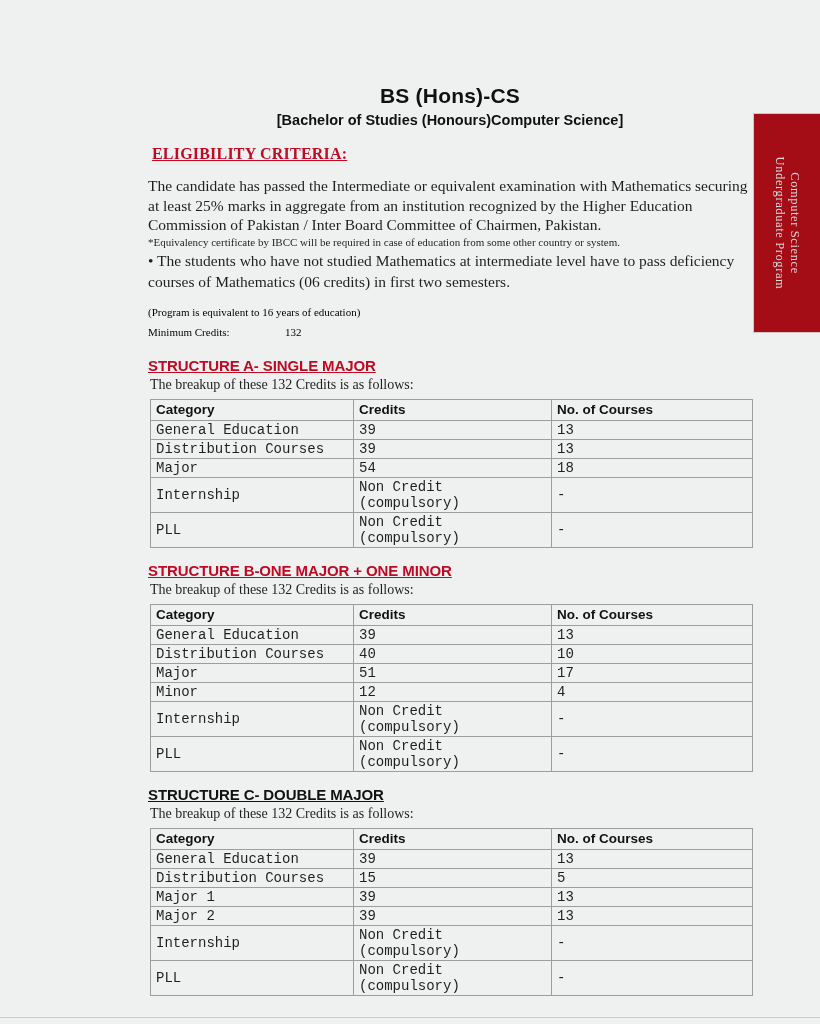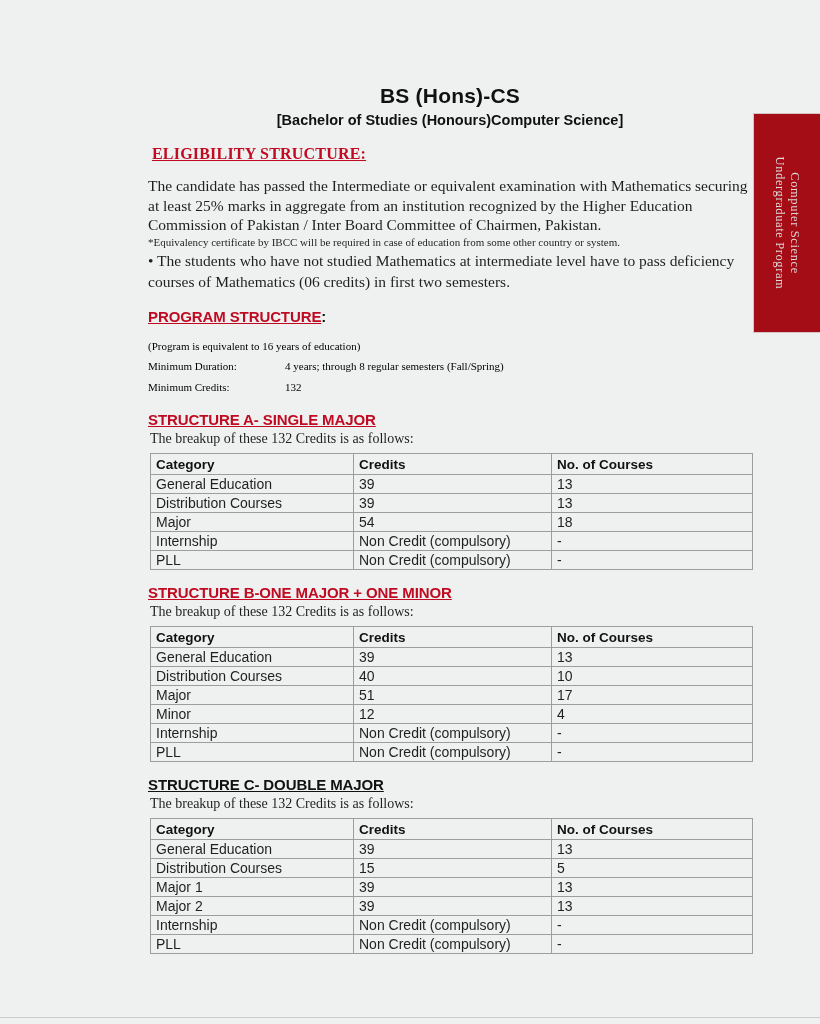--- a/index.html
+++ b/index.html
@@ -174,21 +174,21 @@
     background: #eff1f1;
   }
   table.struct th {
     font-family: "Liberation Sans", "DejaVu Sans", sans-serif;
     font-weight: bold;
     font-size: 13.5px;
     height: 18px;
     color: #111;
   }
   table.struct td {
-    font-family: Liberation Sans, sans-serif;
+    font-family: Liberation Mono, monospace;
     font-size: 14px;
     height: 16px;
     color: #1f1f1f;
   }
   col.c1 { width: 203px; }
   col.c2 { width: 198px; }
   col.c3 { width: 201px; }
 
   .sec { margin-top: 14px; }
 </style>
@@ -203,36 +203,32 @@
       <span>Undergraduate Program</span>
     </div>
   </div>
 
   <div id="content">
 
     <h1 class="doc-title">BS (Hons)-CS</h1>
     <h2 class="doc-subtitle">[Bachelor of Studies (Honours)Computer Science]</h2>
 
     <div class="heading-row">
-      <span class="h-serif-red">ELIGIBILITY STRUCTURE:</span>
+      <span class="h-serif-red">ELIGIBILITY CRITERIA:</span>
     </div>
 
     <div class="para-block">
       <p class="para">The candidate has passed the Intermediate or equivalent examination with Mathematics securing at least 25% marks in aggregate from an institution recognized by the Higher Education Commission of Pakistan / Inter Board Committee of Chairmen, Pakistan.</p>
       <p class="fineprint">*Equivalency certificate by IBCC will be required in case of education from some other  country or system.</p>
       <p class="bullet-line">• The students who have not studied Mathematics at intermediate level have to pass deficiency courses of Mathematics (06 credits) in first two semesters.</p>
     </div>
 
-    <div class="heading-row" style="margin-top:16px">
-      <span class="h-sans-red">PROGRAM STRUCTURE</span><span class="colon-black">:</span>
-    </div>
 
     <div class="info-block">
       <div class="info-line">(Program is equivalent to 16 years of education)</div>
-      <div class="info-line"><span class="info-label">Minimum Duration:</span><span>4 years; through 8 regular semesters (Fall/Spring)</span></div>
       <div class="info-line"><span class="info-label">Minimum Credits:</span><span>132</span></div>
     </div>
 
     <div id="structures-host">
         <div class="sec">
           <div class="heading-row"><span class="h-sans-red">STRUCTURE A- SINGLE MAJOR</span></div>
           <div class="caption">The breakup of these 132 Credits is as follows:</div>
           <table class="struct">
             <colgroup>
               <col class="c1">

